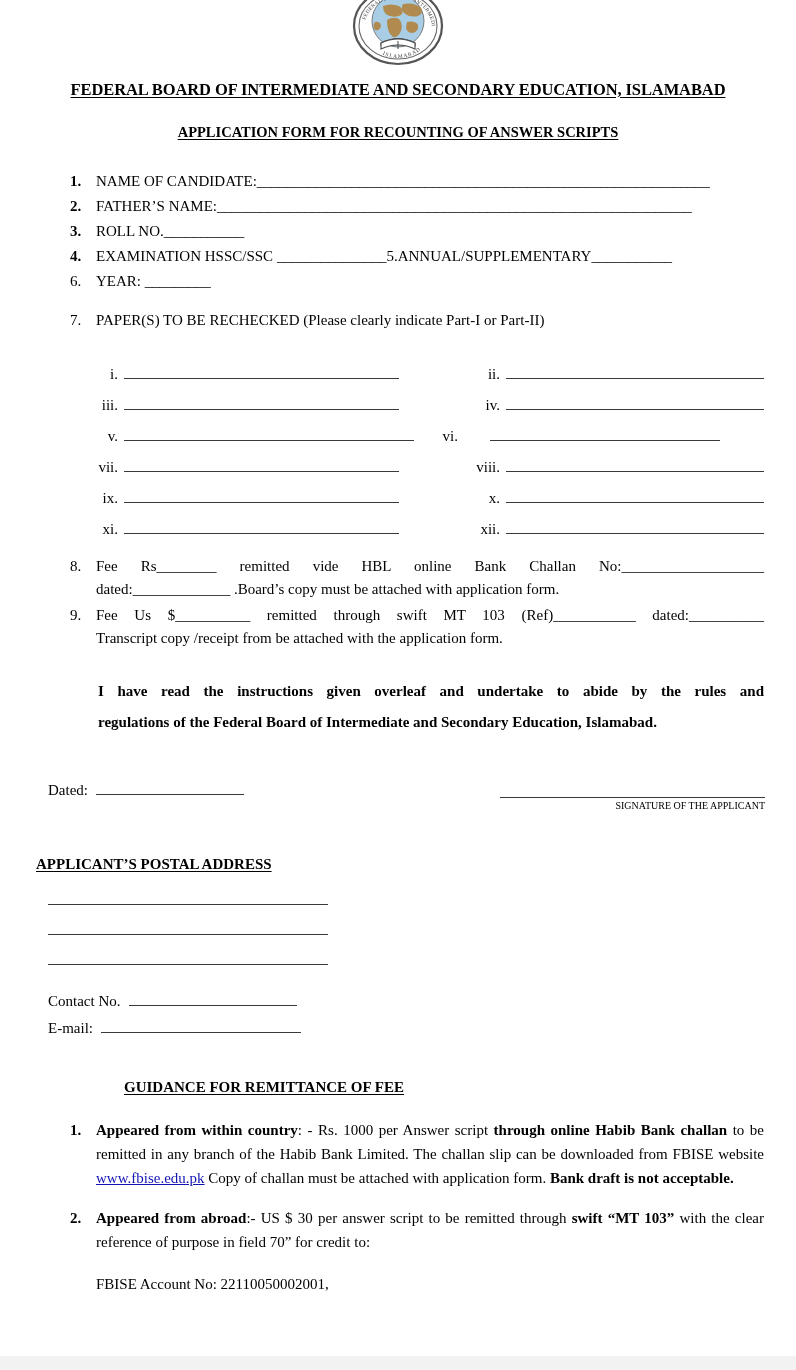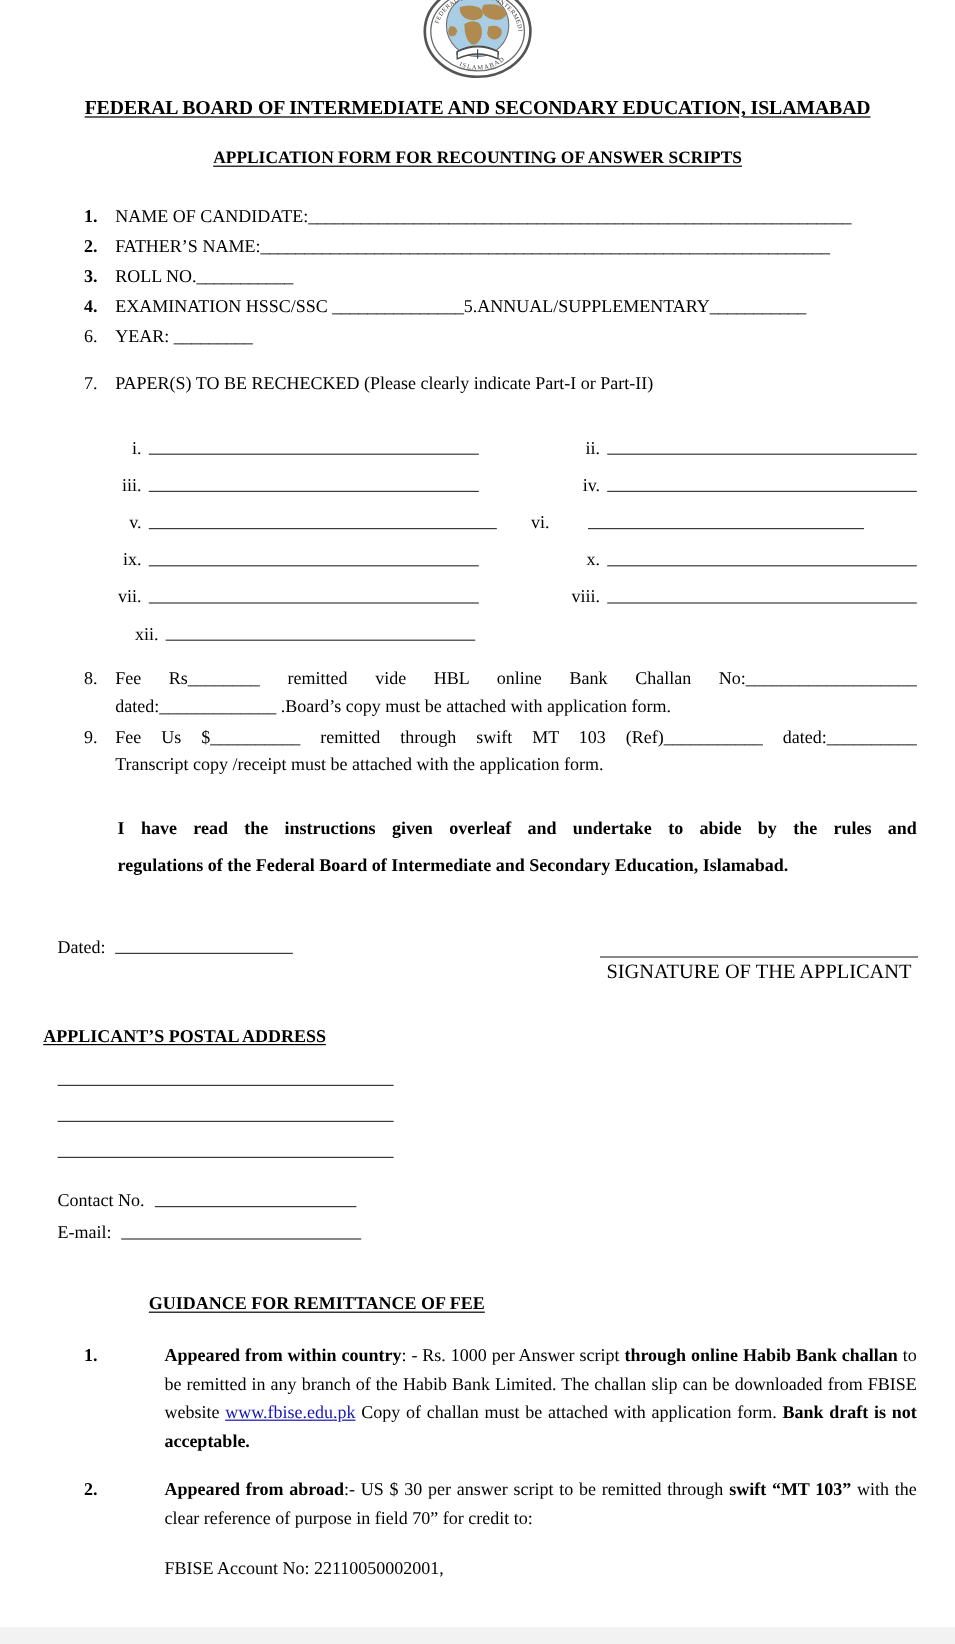--- a/index.html
+++ b/index.html
@@ -184,22 +184,22 @@
     top: 18px;
     width: 265px;
     border-bottom: 1.3px solid #3a3a3a;
     height: 1px;
   }
   .sig-label {
     position: absolute;
     left: 500px;
     top: 22px;
     width: 265px;
-    text-align: center;
-    font-size: 17px;
+    text-align: right;
+    font-size: 10px;
   }
 
   
   .postal-head {
     margin-top: 16px;
     padding-left: 36px;
     font-size: 15px;
     font-weight: bold;
   }
   .postal-head span { text-decoration: underline; text-underline-offset: 2px; }
@@ -232,21 +232,21 @@
   .guid-head span { text-decoration: underline; text-underline-offset: 2px; }
   .guid-block {
     margin-top: 22px;
     padding-left: 70px;
     padding-right: 32px;
     font-size: 15px;
   }
   .guid-item { display: flex; align-items: baseline; margin-bottom: 16px; }
   .guid-item .num { width: 26px; flex: 0 0 26px; font-weight: bold; }
   .guid-item .body { flex: 1 1 auto; text-align: justify; line-height: 1.6; }
-  .guid-item .body.last-justify { text-align-last: left; margin-left: 41px; }
+  .guid-item .body.last-justify { text-align-last: left; }
   b.s { font-weight: bold; }
   a.link {
     color: #1414b4;
     text-decoration: underline;
   }
   .acct { margin-top: 18px; line-height: 1.6; }
 </style>
 </head>
 <body>
 
@@ -355,41 +355,45 @@
           <span class="pline"></span>
         </div>
         <div class="pcell right">
           <span class="rn">vi.</span>
           <span class="pline"></span>
         </div>
       </div>
 
       <div class="prow">
         <div class="pcell left">
+          <span class="rn">vii.</span>
+          <span class="pline"></span>
+        </div>
+        <div class="pcell right">
+          <span class="rn">viii.</span>
+          <span class="pline"></span>
+        </div>
+      </div>
+
+      <div class="prow">
+        <div class="pcell left">
           <span class="rn">ix.</span>
           <span class="pline"></span>
         </div>
         <div class="pcell right">
           <span class="rn">x.</span>
           <span class="pline"></span>
         </div>
       </div>
 
       <div class="prow">
         <div class="pcell left">
-          <span class="rn">vii.</span>
-          <span class="pline"></span>
-        </div>
-        <div class="pcell right">
-          <span class="rn">viii.</span>
-          <span class="pline"></span>
-        </div>
-      </div>
-
-      <div class="prow">
+          <span class="rn">xi.</span>
+          <span class="pline"></span>
+        </div>
         <div class="pcell right">
           <span class="rn">xii.</span>
           <span class="pline"></span>
         </div>
       </div>
 
     </div>
   </div>
 
   <div class="just-block">
@@ -399,21 +403,21 @@
       <span class="body">
         <div class="justified">Fee Rs________ remitted vide HBL online Bank Challan No:___________________</div>
         <div class="noj">dated:_____________ .Board’s copy must be attached with application form.</div>
       </span>
     </div>
 
     <div class="jrow">
       <span class="num">9.</span>
       <span class="body">
         <div class="justified">Fee Us $__________ remitted through swift MT 103 (Ref)___________ dated:__________</div>
-        <div class="noj">Transcript copy /receipt must be attached with the application form.</div>
+        <div class="noj">Transcript copy /receipt from be attached with the application form.</div>
       </span>
     </div>
 
   </div>
 
   <div class="undertaking">
     <div class="l1">I have read the instructions given overleaf and undertake to abide by the rules and</div>
     <div class="l2">regulations of the Federal Board of Intermediate and Secondary Education, Islamabad.</div>
   </div>
 

